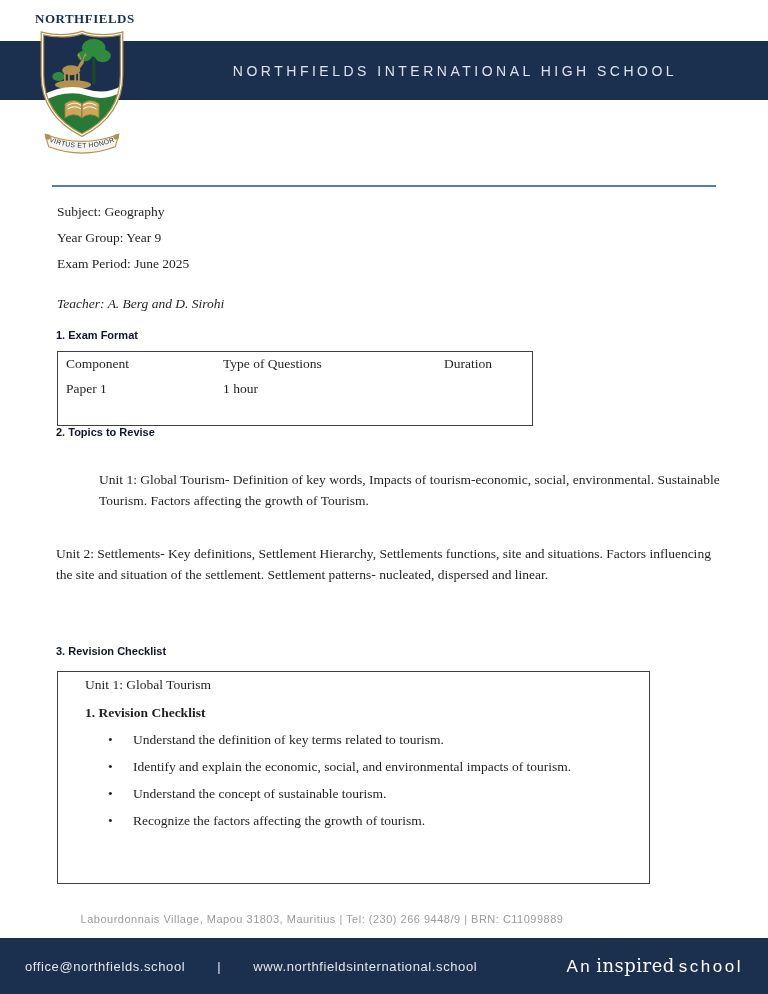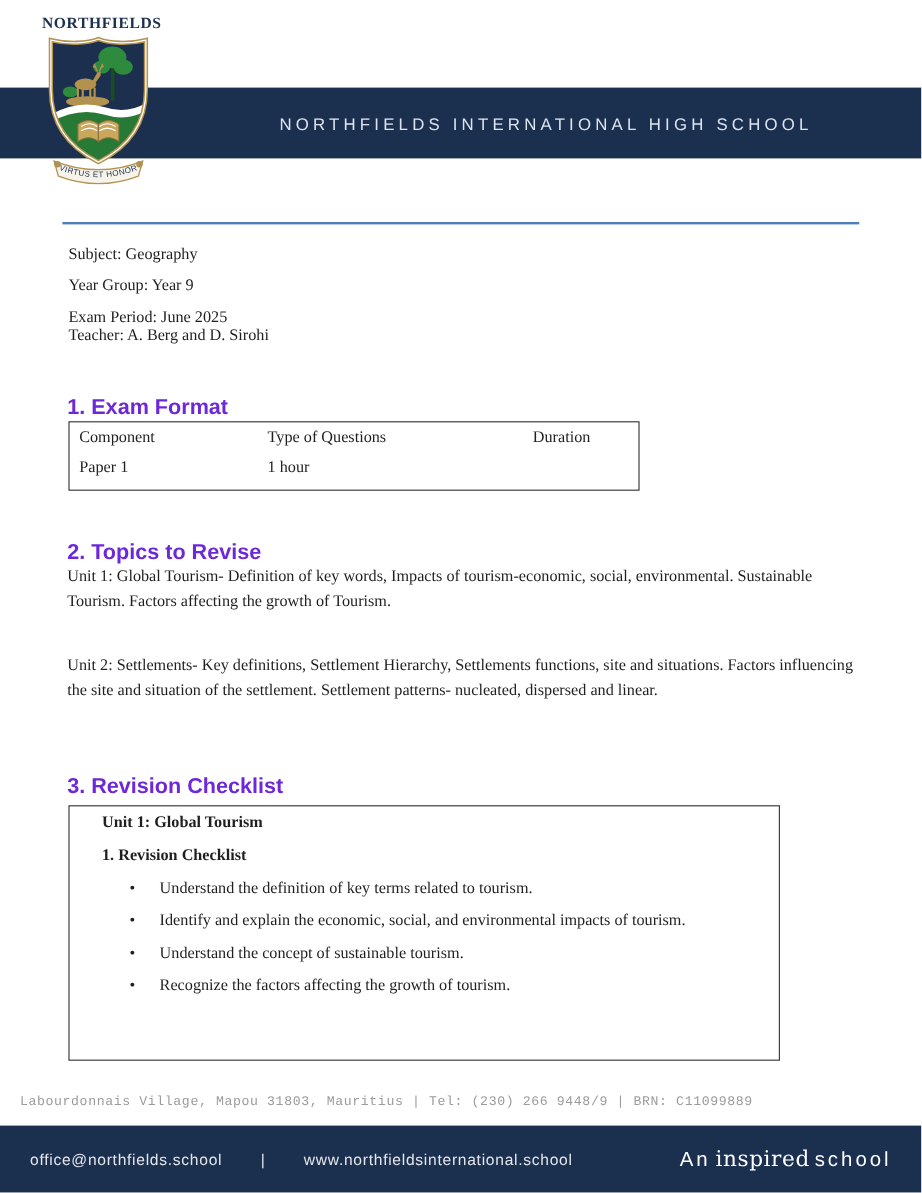--- a/index.html
+++ b/index.html
@@ -1,70 +1,70 @@
 <!DOCTYPE html>
 <html><head>
 <meta charset="utf-8">
 <style>
   html,body{margin:0;padding:0;background:#fff;}
   .page{position:relative;width:768px;height:994px;background:#ffffff;overflow:hidden;
         font-family:"Liberation Serif",serif;color:#1f1f1f;}
 
   
-  .band{position:absolute;left:0;top:41px;width:768px;height:59px;background:#1B2F4F;z-index:1;margin-top:32px;}
+  .band{position:absolute;left:0;top:41px;width:768px;height:59px;background:#1B2F4F;z-index:1;}
   .band-title{position:absolute;left:150px;right:8px;top:0;height:100%;
         display:flex;align-items:center;justify-content:center;
         color:#DDE3ED;font-family:"Liberation Sans",sans-serif;
         font-size:14px;letter-spacing:3.5px;font-weight:500;white-space:nowrap;}
 
   
   .crest{position:absolute;left:35px;top:11px;width:94px;z-index:2;text-align:center;}
   .crest-name{font-family:"Liberation Serif",serif;font-weight:bold;color:#1B2F4F;
         font-size:13px;letter-spacing:.5px;}
   .crest svg{display:block;margin:1px auto 0;}
 
   
   .doc-title{position:absolute;left:0;top:151px;width:768px;text-align:center;
         font-family:"Liberation Sans",sans-serif;font-weight:bold;font-size:25px;
         letter-spacing:.3px;color:#1F3864;}
   .title-rule{position:absolute;left:52px;top:185px;width:664px;height:2px;background:#4C7EBB;}
 
   
   .meta{position:absolute;left:57px;font-size:13.5px;color:#1f1f1f;}
-  .meta.m0{top:204px;} .meta.m1{top:230px;} .meta.m2{top:256px;} .meta.m3{top:271px;}
+  .meta.m0{top:204px;} .meta.m1{top:230px;} .meta.m2{top:256px;} .meta.m3{top:296px;font-style:italic;}
 
   
   .sec-h{position:absolute;left:56px;font-family:"Liberation Sans",sans-serif;
-        font-weight:bold;font-size:18px;color:#6d28d9;}
-  .sec-h.h1{top:329px;} .sec-h.h2{top:450px;text-align:right;} .sec-h.h3{top:645px;}
+        font-weight:bold;font-size:11px;color:#0f172a;}
+  .sec-h.h1{top:329px;} .sec-h.h2{top:426px;text-align:right;} .sec-h.h3{top:645px;}
 
   
-  .exam-table{position:absolute;left:57px;top:351px;width:476px;height:58px;
+  .exam-table{position:absolute;left:57px;top:351px;width:476px;height:75px;
         border:1.5px solid #404040;box-sizing:border-box;
         display:grid;grid-template-columns:165px 157px 1fr;grid-template-rows:26px auto;
         font-size:13.5px;color:#1f1f1f;}
   .tc{padding-top:4px;} .tc.c1{padding-left:8px;} .tc.hdr3{padding-left:64px;}
   .tc.body{padding-top:2px;line-height:17px;}
 
   
   .para{position:absolute;left:56px;width:660px;font-size:13.5px;line-height:21px;color:#1f1f1f;}
-  .para.p1{top:469px;} .para.p2{top:543px;}
+  .para.p1{top:469px;margin-left:43px;} .para.p2{top:543px;}
 
   
   .check-box{position:absolute;left:57px;top:671px;width:593px;height:213px;
         border:1.5px solid #404040;box-sizing:border-box;font-size:13.5px;}
-  .box-title{margin:5px 0 1px 27px;font-weight:bold;}
+  .box-title{margin:5px 0 1px 27px;font-weight:normal;}
   .box-sub{margin:12px 0 0 27px;font-weight:bold;}
   .bullets{margin-top:11px;}
   .bullet-row{display:flex;align-items:flex-start;margin-bottom:12px;line-height:15px;}
   .bullet-dot{width:12px;margin-left:50px;margin-right:13px;flex:none;}
 
   
   .addr{position:absolute;left:0;top:913px;width:644px;text-align:center;
-        font-family:Liberation Mono, monospace;font-size:11px;letter-spacing:.5px;
+        font-family:Liberation Sans, sans-serif;font-size:11px;letter-spacing:.5px;
         color:#9B9B9B;font-weight:500;}
   .fbar{position:absolute;left:0;top:938px;width:768px;height:56px;background:#1B2F4F;
         display:flex;align-items:center;justify-content:space-between;
         box-sizing:border-box;padding:0 25px;font-family:"Liberation Sans",sans-serif;}
   .fbar-left{display:flex;align-items:center;gap:32px;color:#E4E6EA;
         font-size:13px;letter-spacing:.6px;}
   .tagline{color:#FDFDFD;font-size:17px;letter-spacing:2.5px;white-space:nowrap;}
   .tagline .brand{font-family:"DejaVu Serif",serif;font-weight:normal;
         letter-spacing:.5px;font-size:18px;margin:0 4px;}
 </style>

